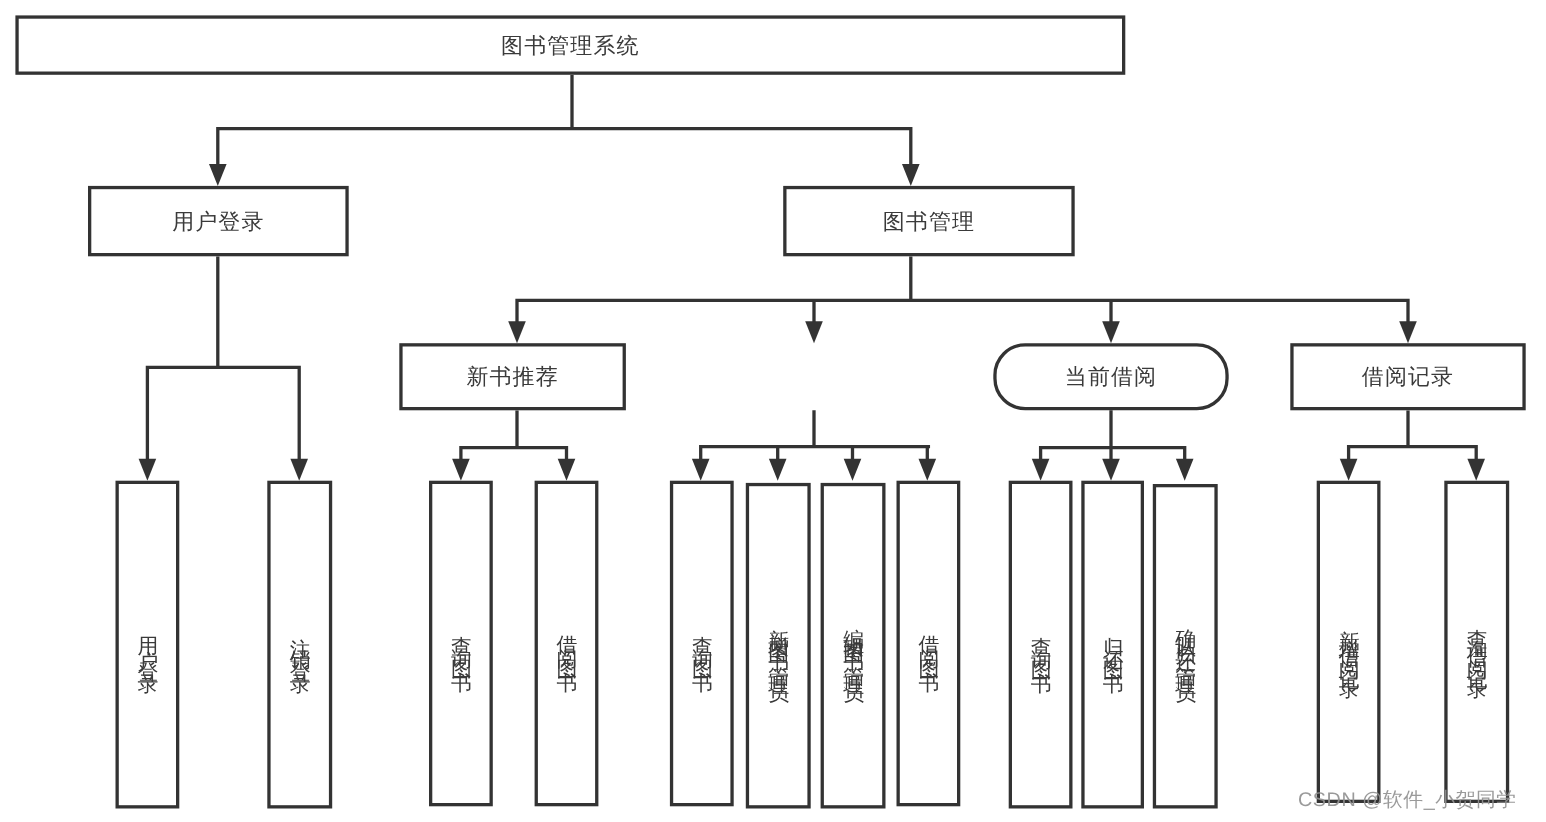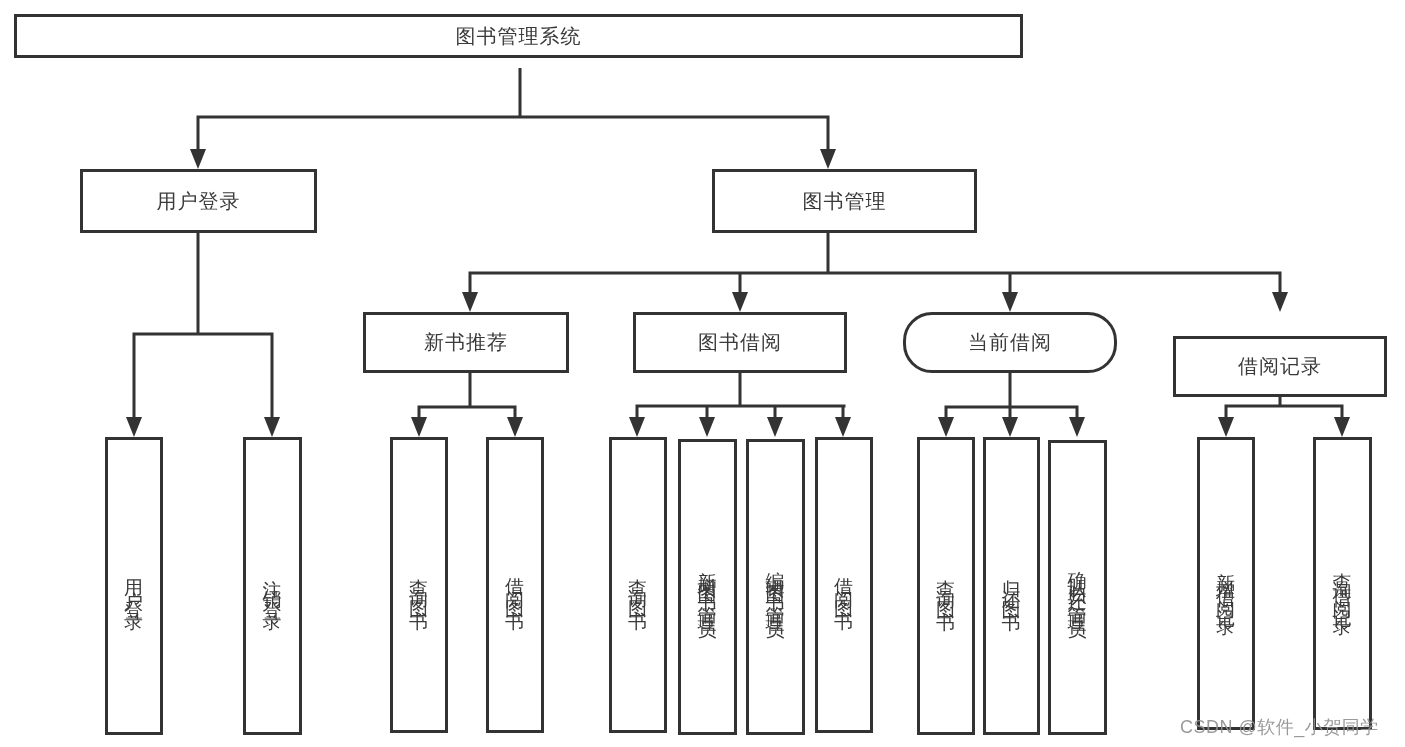--- a/index.html
+++ b/index.html
@@ -109,41 +109,38 @@
       <polygon points="767,417 783,417 775,437"></polygon>
       <polygon points="835,417 851,417 843,437"></polygon>
       <polygon points="938,417 954,417 946,437"></polygon>
       <polygon points="1002,417 1018,417 1010,437"></polygon>
       <polygon points="1069,417 1085,417 1077,437"></polygon>
       <polygon points="1218,417 1234,417 1226,437"></polygon>
       <polygon points="1334,417 1350,417 1342,437"></polygon>
     </g>
   </svg>
 
-  <div class="node" style="left:14px; top:14px; width:1009px; height:44px;">
+  <div class="node" style="left:14px; top:14px; width:1009px; height:54px;">
     <span class="hlabel">图书管理系统</span>
   </div>
 
   <div class="node" style="left:80px; top:169px; width:237px; height:64px;">
     <span class="hlabel">用户登录</span>
   </div>
   <div class="node" style="left:712px; top:169px; width:265px; height:64px;">
     <span class="hlabel">图书管理</span>
   </div>
 
   <div class="node" style="left:363px; top:312px; width:206px; height:61px;">
     <span class="hlabel">新书推荐</span>
   </div>
-  <div class="node" style="left:633px; top:312px; width:214px; height:61px;">
-    <span class="hlabel">图书借阅</span>
-  </div>
   <div class="node" style="left:903px; top:312px; width:214px; height:61px;border-radius:29px;">
     <span class="hlabel">当前借阅</span>
   </div>
-  <div class="node" style="left:1173px; top:312px; width:214px; height:61px;margin-top:24px;">
+  <div class="node" style="left:1173px; top:312px; width:214px; height:61px;">
     <span class="hlabel">借阅记录</span>
   </div>
 
   <div class="leaf" style="left:105px; top:437px; width:58px; height:298px;">
     <span class="vlabel">用户登录</span>
   </div>
   <div class="leaf" style="left:243px; top:437px; width:59px; height:298px;">
     <span class="vlabel">注销登录</span>
   </div>
 

